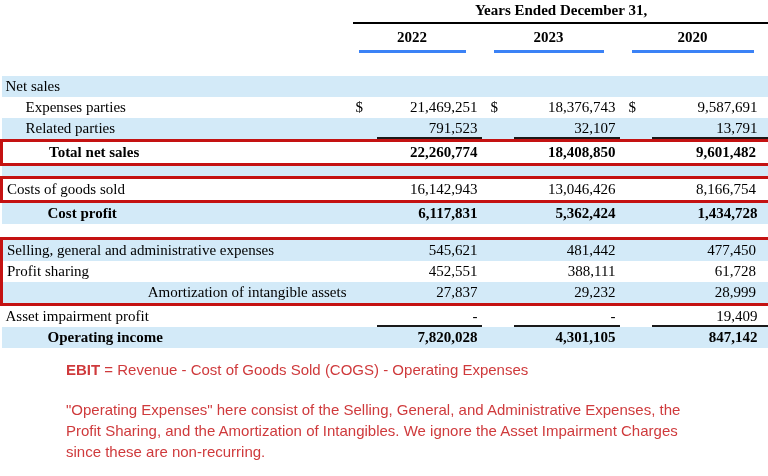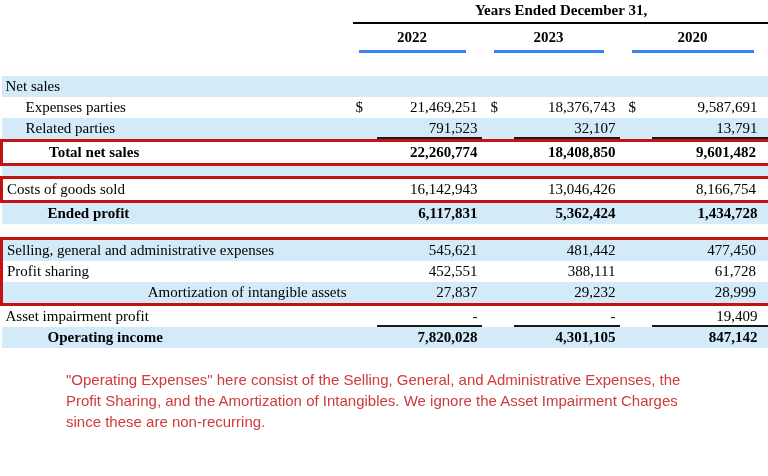--- a/index.html
+++ b/index.html
@@ -120,21 +120,21 @@
         <tr class="box-single">
           <td class="lab ind0">Costs of goods sold</td>
           <td class="dol"></td>
           <td class="val">16,142,943</td>
           <td class="dol"></td>
           <td class="val">13,046,426</td>
           <td class="dol"></td>
           <td class="val">8,166,754</td>
         </tr>
         <tr class="shade">
-          <td class="lab ind2 b">Ended profit</td>
+          <td class="lab ind2 b">Cost profit</td>
           <td class="dol b"></td>
           <td class="val b">6,117,831</td>
           <td class="dol b"></td>
           <td class="val b">5,362,424</td>
           <td class="dol b"></td>
           <td class="val b">1,434,728</td>
         </tr>
         <tr class="spacer">
           <td colspan="7"></td>
         </tr>
@@ -180,17 +180,18 @@
           <td class="val b">7,820,028</td>
           <td class="dol b"></td>
           <td class="val b">4,301,105</td>
           <td class="dol b"></td>
           <td class="val b">847,142</td>
         </tr>
       </tbody>
   </table>
 
   <div class="notes">
+    <div class="formula"><span class="b">EBIT</span><span> = Revenue - Cost of Goods Sold (COGS) - Operating Expenses</span></div>
     <div class="para">"Operating Expenses" here consist of the Selling, General, and Administrative Expenses, the
 Profit Sharing, and the Amortization of Intangibles. We ignore the Asset Impairment Charges
 since these are non-recurring.</div>
   </div>
 </div>
 
 </body></html>

